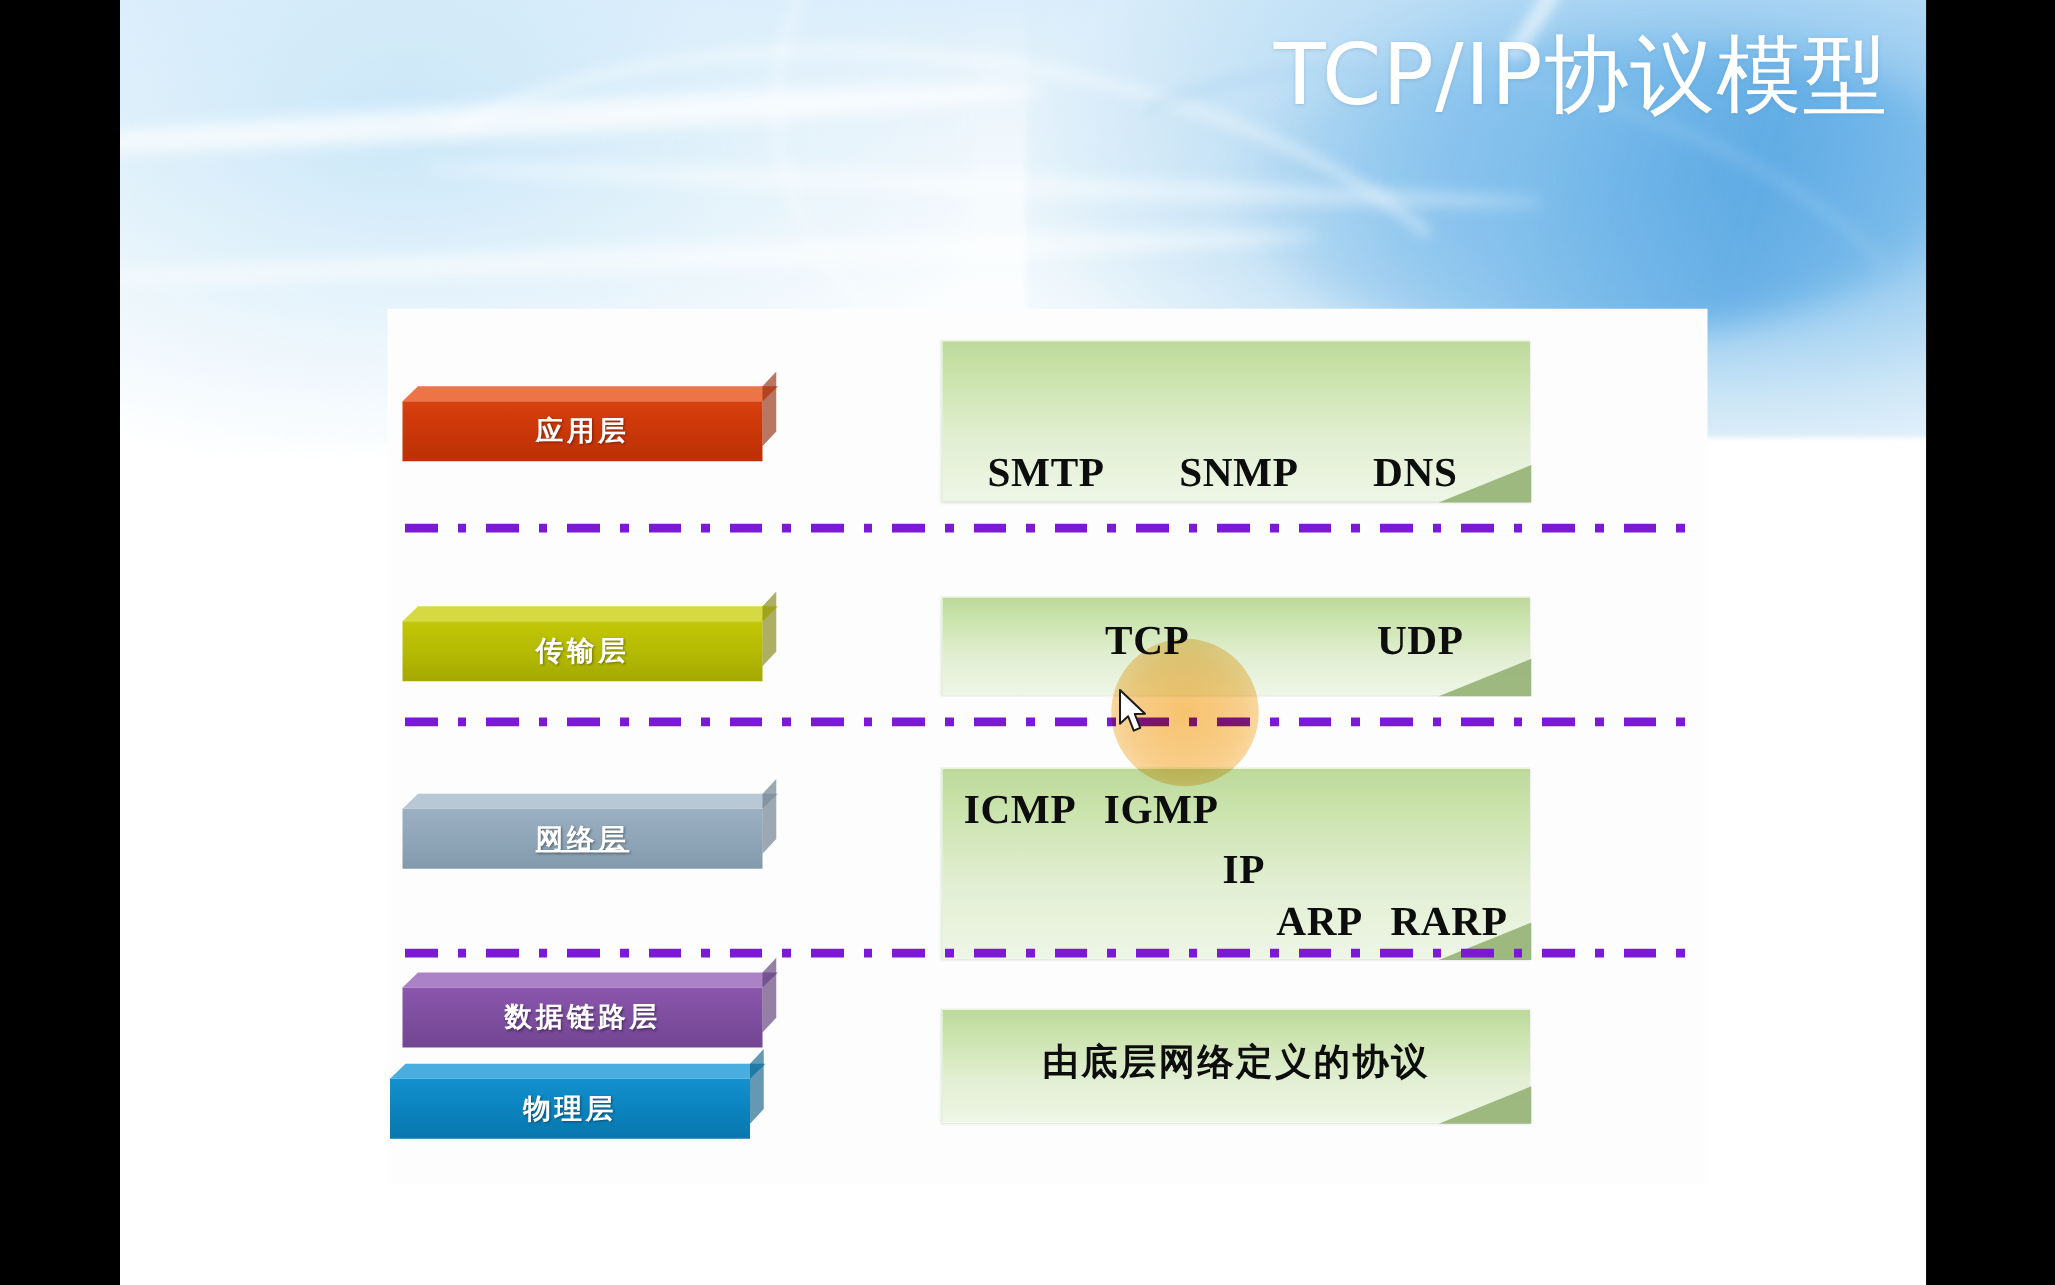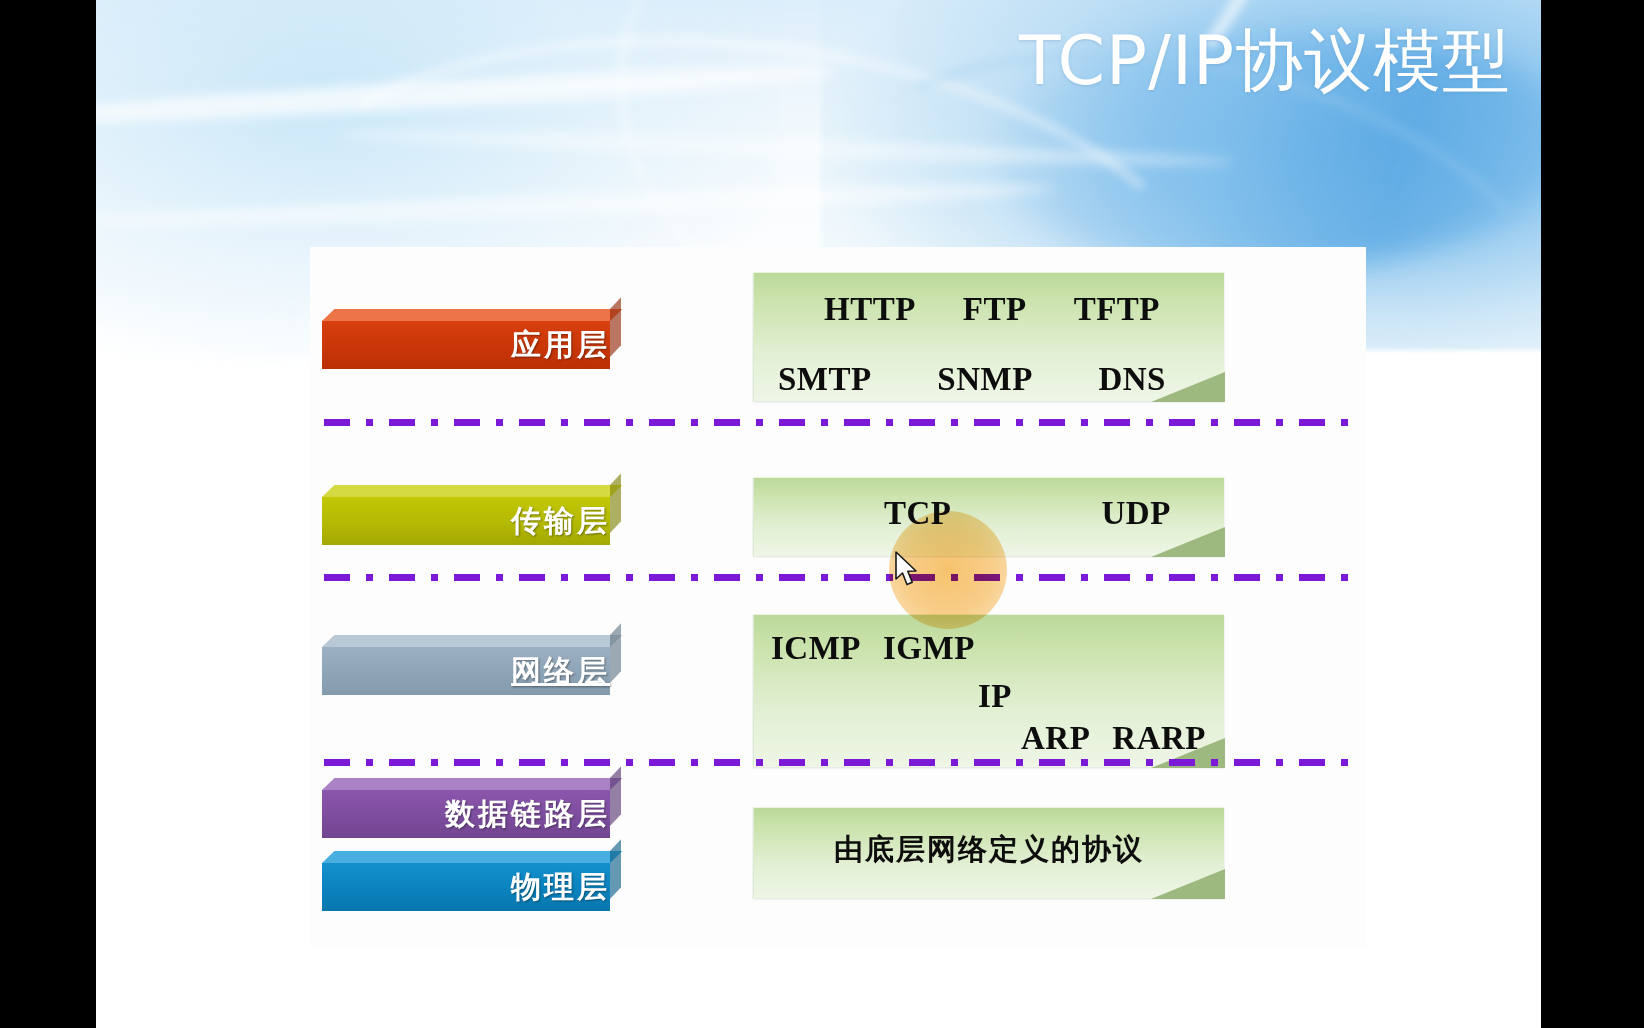--- a/index.html
+++ b/index.html
@@ -160,25 +160,25 @@
     background: #fdfdfd;
     z-index: 8;
   }
 
   
   .layer-box {
     position: absolute;
     color: #ffffff;
     font-family: "DejaVu Sans", sans-serif;
     font-weight: bold;
-    font-size: 30px;
+    font-size: 22px;
     letter-spacing: 3px;
     display: flex;
     align-items: center;
-    justify-content: flex-end;
+    justify-content: center;
     text-shadow: 1px 1px 2px rgba(0,0,0,0.38);
   }
   .layer-box .top3d {
     position: absolute;
     left: 0; top: -12px;
     width: 100%;
     height: 12px;
     transform: skewX(-46deg);
     transform-origin: bottom left;
     opacity: 0.82;
@@ -300,33 +300,28 @@
         <div class="side3d" style="background:#637685;"></div>
         <span>网络层</span>
       </div>
 
       <div class="layer-box" style="left:12px; top:543px; width:288px; height:48px; background:linear-gradient(to bottom,#8b56ad 0%,#7d4d9e 55%,#724591 100%);">
         <div class="top3d" style="background:#9866b9;"></div>
         <div class="side3d" style="background:#563370;"></div>
         <span>数据链路层</span>
       </div>
 
-      <div class="layer-box" style="left:12px; top:616px; width:288px; height:48px; background:linear-gradient(to bottom,#1391cf 0%,#0b82bd 55%,#0977ae 100%);font-family:Liberation Mono, monospace;">
+      <div class="layer-box" style="left:2px; top:616px; width:288px; height:48px; background:linear-gradient(to bottom,#1391cf 0%,#0b82bd 55%,#0977ae 100%);font-family:Liberation Mono, monospace;">
         <div class="top3d" style="background:#1f9cd8;"></div>
         <div class="side3d" style="background:#065a86;"></div>
         <span>物理层</span>
       </div>
 
       <div class="proto-box" style="left:443px; top:25px; width:470px; height:128px;">
-        <div class="proto-row" style="top:18px; padding:0 64px 0 70px; justify-content:space-between;">
-          <span>HTTP</span>
-          <span>FTP</span>
-          <span>TFTP</span>
-        </div>
-        <div class="proto-row" style="top:88px; padding:0 58px 0 24px; justify-content:space-between;">
+        <div class="proto-row" style="top:88px; padding:0 58px 0 36px; justify-content:space-between;">
           <span>SMTP</span>
           <span>SNMP</span>
           <span>DNS</span>
         </div>
         <div class="dogear"></div>
       </div>
 
       <div class="proto-box" style="left:443px; top:230px; width:470px; height:78px;">
         <div class="proto-row" style="top:17px; padding:0 0 0 130px;">
           <span>TCP</span>

